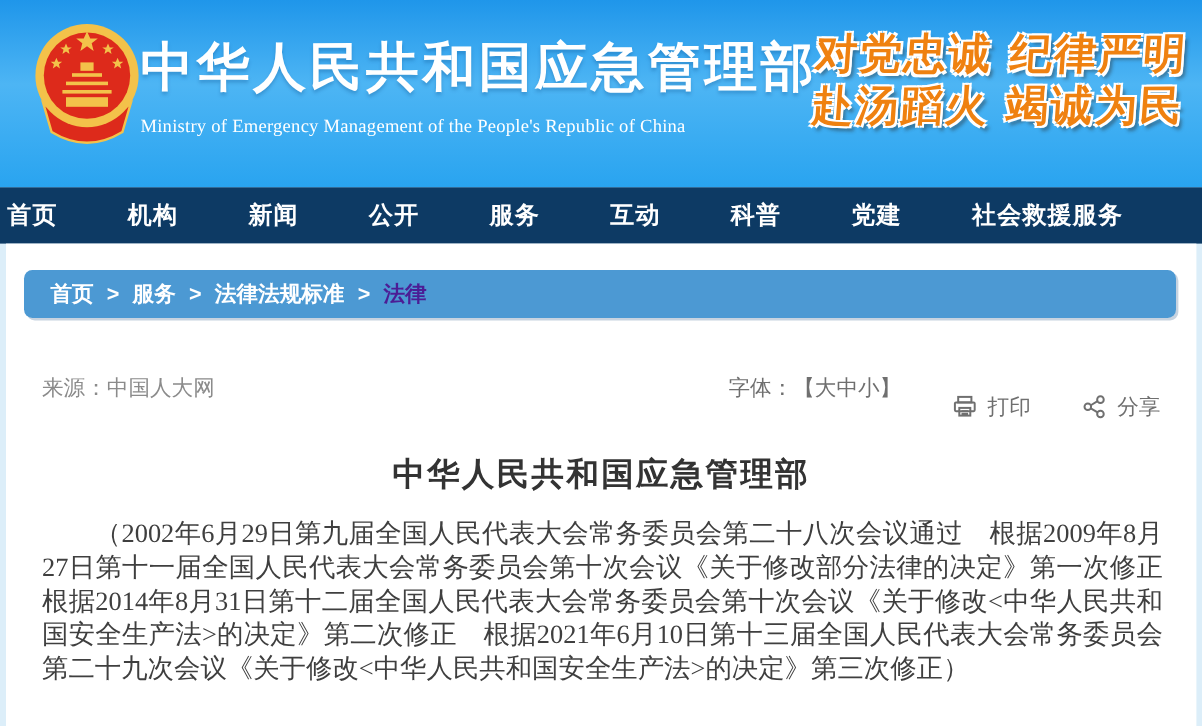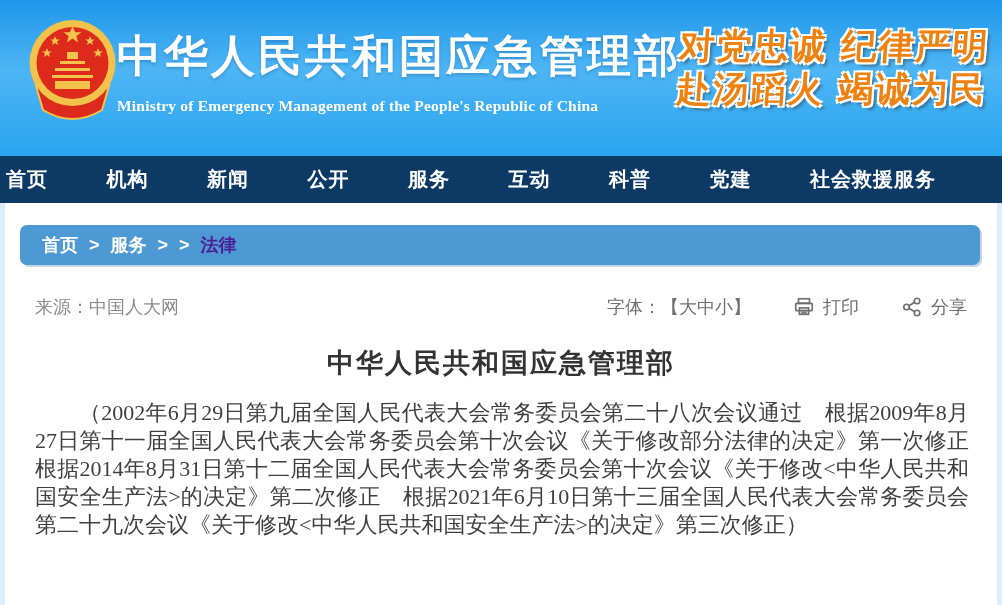--- a/index.html
+++ b/index.html
@@ -25,21 +25,20 @@
   .title-cn {
     font-size: 44px; font-weight: bold; color: #ffffff;
     letter-spacing: 3px; white-space: nowrap;
     text-shadow: 0 2px 3px rgba(0, 60, 120, 0.25);
   }
   .title-en {
     margin-top: 11px;
     font-family: "Liberation Serif", serif;
     font-size: 15.5px; color: #ffffff; letter-spacing: 0.2px;
     white-space: nowrap;
-    font-weight: bold;
   }
   .slogan {
     position: absolute; right: 14px; top: 24px;
     text-align: right;
     font-family: "DejaVu Serif", serif;
     font-weight: bold; font-size: 35px; line-height: 43px;
     letter-spacing: 2px; color: #ef8110;
     transform: skewX(-4deg);
     text-shadow:
       -2px -2px 0 #fff, 2px -2px 0 #fff, -2px 2px 0 #fff, 2px 2px 0 #fff,
@@ -84,21 +83,21 @@
     position: relative; top: 52px;
     display: flex; justify-content: space-between; align-items: center;
     font-family: "Liberation Serif", serif;
     font-size: 18px; color: #8b8b8b;
   }
   .meta-left { display: flex; align-items: center; gap: 48px; }
   .meta-right { display: flex; align-items: center; gap: 12px; color: #6f6f6f; }
   .meta-right .gap { width: 18px; }
   .font-widget { white-space: nowrap; }
   .font-size-option { cursor: pointer; }
-  .icon-btn { display: flex; align-items: center; gap: 8px; cursor: pointer; color: #6f6f6f; }
+  .icon-btn { display: flex; align-items: center; gap: 8px; cursor: pointer; color: #6f6f6f; margin-top: 32px; }
   .icon-btn svg { display: block; }
 
   .article-title {
     position: relative; top: 78px;
     text-align: center;
     font-family: "Liberation Serif", serif;
     font-size: 27px; font-weight: bold; color: #333333;
     letter-spacing: 2px;
   }
   .article-body {
@@ -155,20 +154,21 @@
   <a href="#">社会救援服务</a>
 </nav>
 
 <div class="content">
 
   <div class="breadcrumb">
     <a href="#">首页</a>
     <span class="sep">&gt;</span>
     <a href="#">服务</a>
     <span class="sep">&gt;</span>
+    <a href="#">法律法规标准</a>
     <span class="sep">&gt;</span>
     <span class="current">法律</span>
   </div>
 
   <div class="meta-row">
     <div class="meta-left">
       <span><span>来源：</span><span>中国人大网</span></span>
     </div>
     <div class="meta-right">
       <span class="font-widget">

